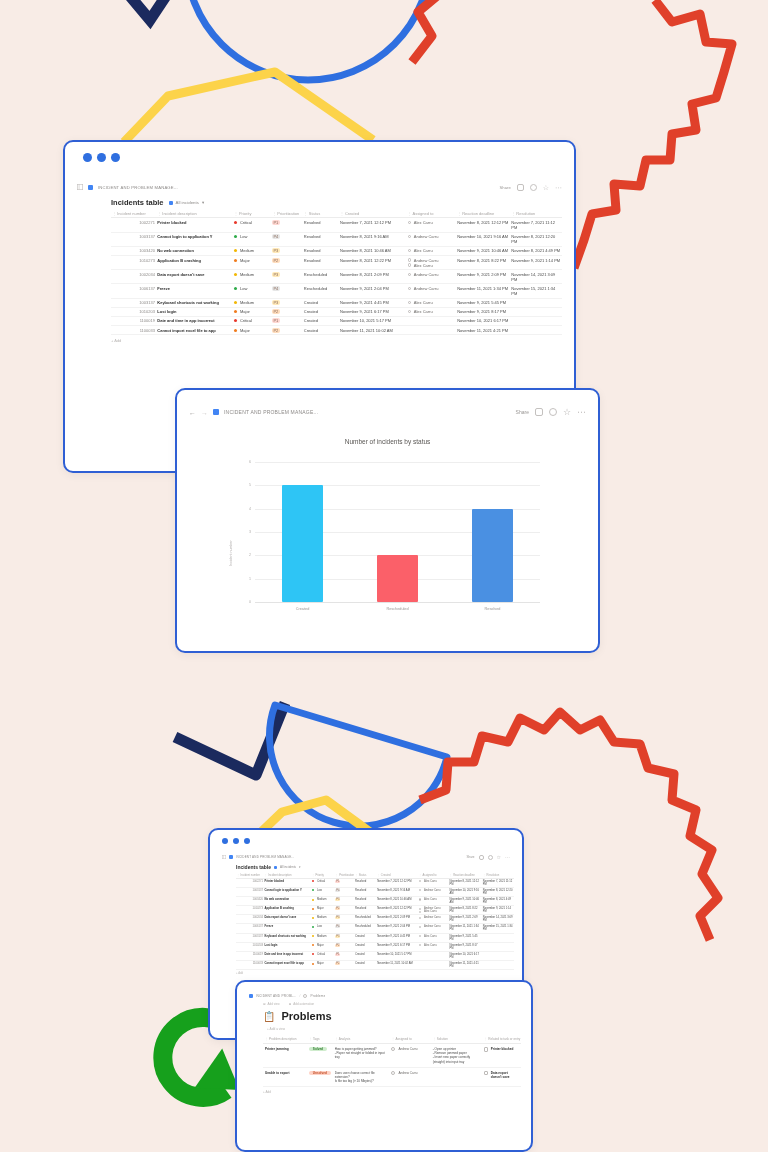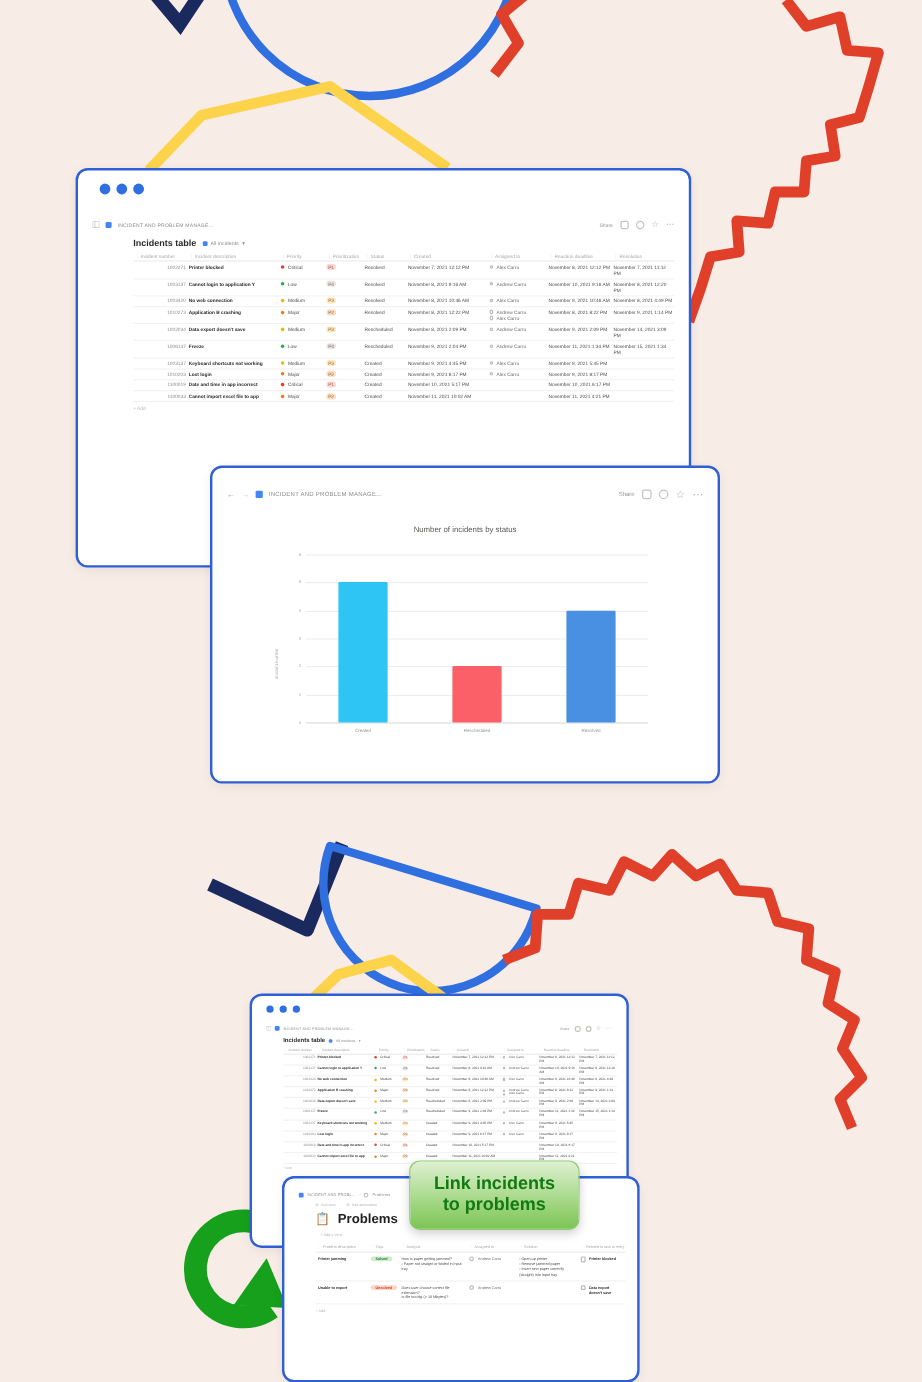--- a/index.html
+++ b/index.html
@@ -768,20 +768,14 @@
                   <span class="pgicon" style="width: 3.5px; height: 4.5px;"></span>
                   <span>Data export doesn't save</span>
                 </span></td>
             </tr>
           </tbody>
       </table>
       <div class="addrow" style="font-size:3.1px; padding:3px 0 0 0;">+ Add</div>
     </div>
   </div>
 
-  <div class="callout" style="left:341px; top:967px; width:142px; height:58px;">
-    <span style="font-size:15px;">
-      <span>Link incidents</span><br>
-      <span>to problems</span>
-    </span>
-  </div>
 
 </div>
 
 </body></html>

